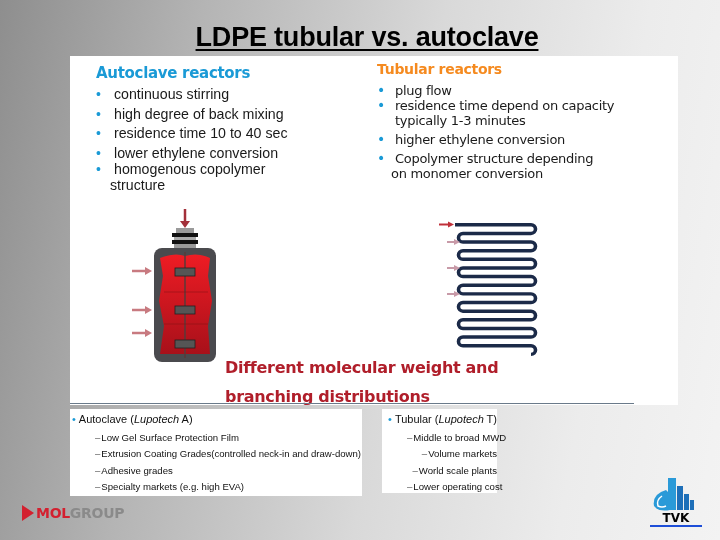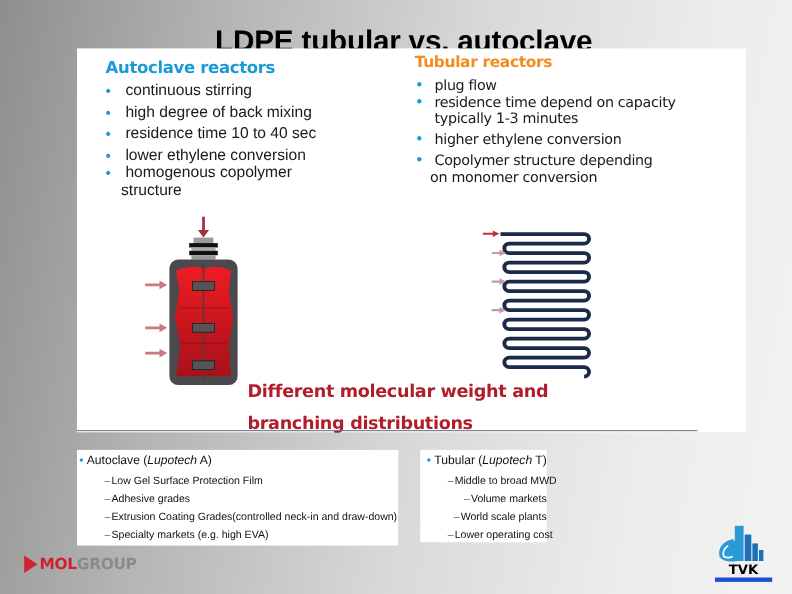--- a/index.html
+++ b/index.html
@@ -9,21 +9,21 @@
       background: linear-gradient(100deg, #8e8e8e 0%, #b4b4b4 25%, #d9d9d9 55%, #ececec 80%, #f3f3f3 100%);
       font-family: "Liberation Sans", sans-serif;
     }
     .slide-title {
       position: absolute; left: 0; top: 22px; width: 700px; text-align: center;
       font-family: "Liberation Sans", sans-serif; font-weight: bold; font-size: 27px;
       color: #000; text-decoration: underline; text-decoration-thickness: 2px;
       text-underline-offset: 3px; letter-spacing: -0.2px; padding-left: 34px;
     }
     .main-panel {
-      position: absolute; left: 70px; top: 44px; width: 608px; height: 349px;
+      position: absolute; left: 70px; top: 56px; width: 608px; height: 349px;
       background: #ffffff;
       text-decoration: underline;
     }
     .panel-divider {
       position: absolute; left: 0; top: 347px; width: 564px; height: 1px; background: #6a7a8a;
     }
     .col-heading {
       position: absolute; font-weight: bold; font-size: 15px;
       font-family: "DejaVu Sans", sans-serif; letter-spacing: -0.3px;
     }
@@ -70,21 +70,21 @@
     }
     .sub-item .dash { color: #555; margin-right: 1px; }
     .mol-logo { position: absolute; left: 22px; top: 505px; display: flex; align-items: center; }
     .mol-logo .tri { width: 0; height: 0; border-top: 8px solid transparent; border-bottom: 8px solid transparent; border-left: 12px solid #d3202f; margin-right: 2px; }
     .mol-logo .mol { font-family: "DejaVu Sans", sans-serif; font-weight: bold; font-size: 14px; color: #d3202f; letter-spacing: -0.3px; }
     .mol-logo .grp { font-family: "DejaVu Sans", sans-serif; font-weight: bold; font-size: 14px; color: #8a8a8a; letter-spacing: -0.3px; }
     .tvk-logo { position: absolute; left: 650px; top: 476px; width: 52px; height: 52px; }
     .tvk-text {
       position: absolute; left: 0; top: 36px; width: 52px; text-align: center;
       font-family: "DejaVu Sans", sans-serif; font-weight: bold; font-size: 12px; color: #000;
-      border-bottom: 4px solid #1d4ed8; line-height: 13px;
+      border-bottom: 2px solid #1d4ed8; line-height: 13px;
     }
   </style>
 </head>
 <body>
 
 <div class="slide-title">LDPE tubular vs. autoclave</div>
 
 <div class="main-panel">
   <div class="col-heading autoclave-heading">Autoclave reactors</div>
   <ul class="bullet-list autoclave-list">
@@ -156,22 +156,22 @@
   </svg>
 
   <div class="mw-caption line2">branching distributions</div>
   <div class="mw-caption line1">Different molecular weight and</div>
   <div class="panel-divider"></div>
 </div>
 
 <div class="sub-panel sub-autoclave">
   <div class="sub-head"><span class="sdot">•</span><span>Autoclave (</span><i>Lupotech</i><span> A)</span></div>
   <div class="sub-item"><span class="dash">–</span><span>Low Gel Surface Protection Film</span></div>
+  <div class="sub-item"><span class="dash">–</span><span>Extrusion Coating Grades(controlled neck-in and draw-down)</span></div>
   <div class="sub-item"><span class="dash">–</span><span>Adhesive grades</span></div>
-  <div class="sub-item"><span class="dash">–</span><span>Extrusion Coating Grades(controlled neck-in and draw-down)</span></div>
   <div class="sub-item"><span class="dash">–</span><span>Specialty markets (e.g. high EVA)</span></div>
 </div>
 
 <div class="sub-panel sub-tubular">
   <div class="sub-head"><span class="sdot">•</span><span>Tubular (</span><i>Lupotech</i><span> T)</span></div>
   <div class="sub-item"><span class="dash">–</span><span>Middle to broad MWD</span></div>
   <div class="sub-item"><span class="dash">–</span><span>Volume markets</span></div>
   <div class="sub-item"><span class="dash">–</span><span>World scale plants</span></div>
   <div class="sub-item"><span class="dash">–</span><span>Lower operating cost</span></div>
 </div>

